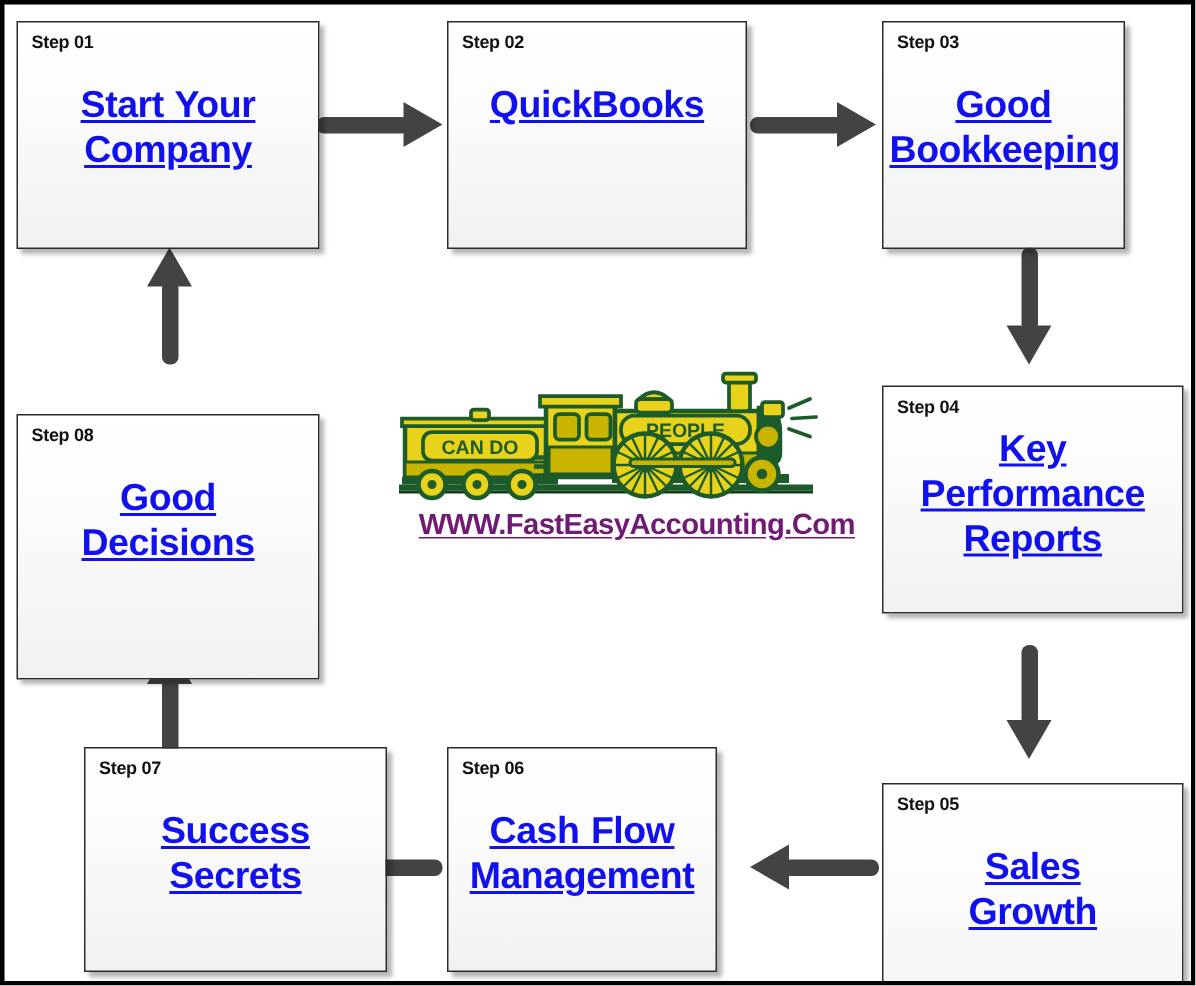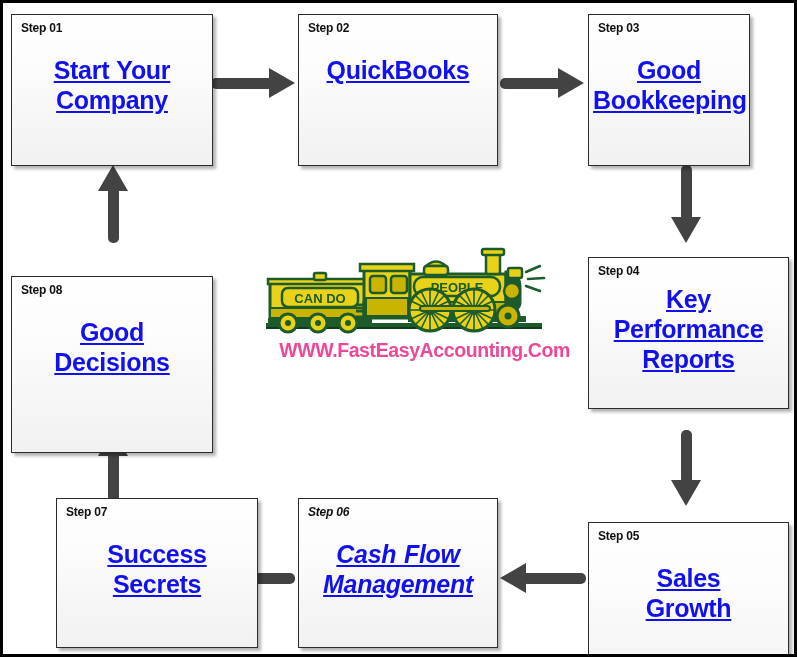--- a/index.html
+++ b/index.html
@@ -95,23 +95,24 @@
   .logo-wrap{
     position:absolute;
     left:247px;top:243px;
     width:320px;height:125px;
     text-align:right;
     z-index:3;
   }
   .logo-train{width:300px;height:92px;display:block;margin:0 auto;}
   .logo-url{
     margin-top:1px;
-    color:#ec4899;
+    color:#701a75;
     font-weight:bold;
     font-size:19.5px;
+    text-decoration:underline;
     text-underline-offset:2px;
     letter-spacing:-0.4px;
     white-space:nowrap;
   }
 </style>
 </head>
 <body>
 
 <div class="canvas">
 
@@ -188,21 +189,21 @@
   </div>
 
   <div class="step-box" style="left:585px;top:519px;width:201px;height:184px;">
     <div class="step-num">Step 05</div>
     <div class="step-title t-2line">
       <div>Sales</div>
       <div>Growth</div>
     </div>
   </div>
 
-  <div class="step-box" style="left:295px;top:495px;width:200px;height:150px;font-style:italic;">
+  <div class="step-box" style="left:295px;top:495px;width:180px;height:150px;">
     <div class="step-num">Step 06</div>
     <div class="step-title t-2line">
       <div>Cash Flow</div>
       <div>Management</div>
     </div>
   </div>
 
   <div class="step-box" style="left:8px;top:495px;width:202px;height:150px;margin-left:45px;">
     <div class="step-num">Step 07</div>
     <div class="step-title t-2line">

